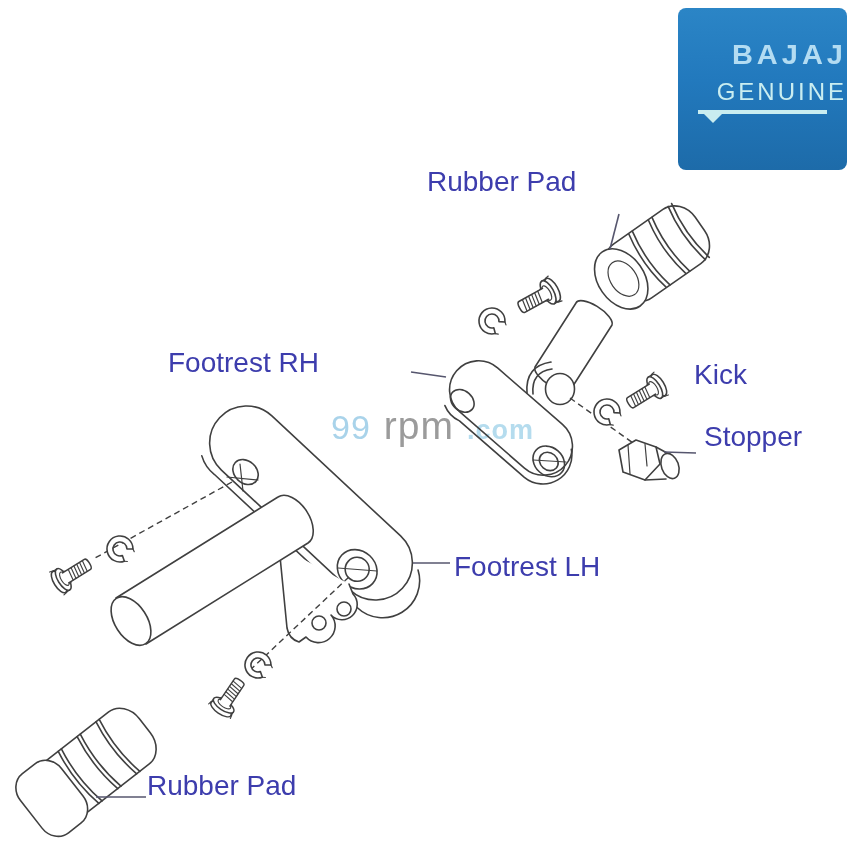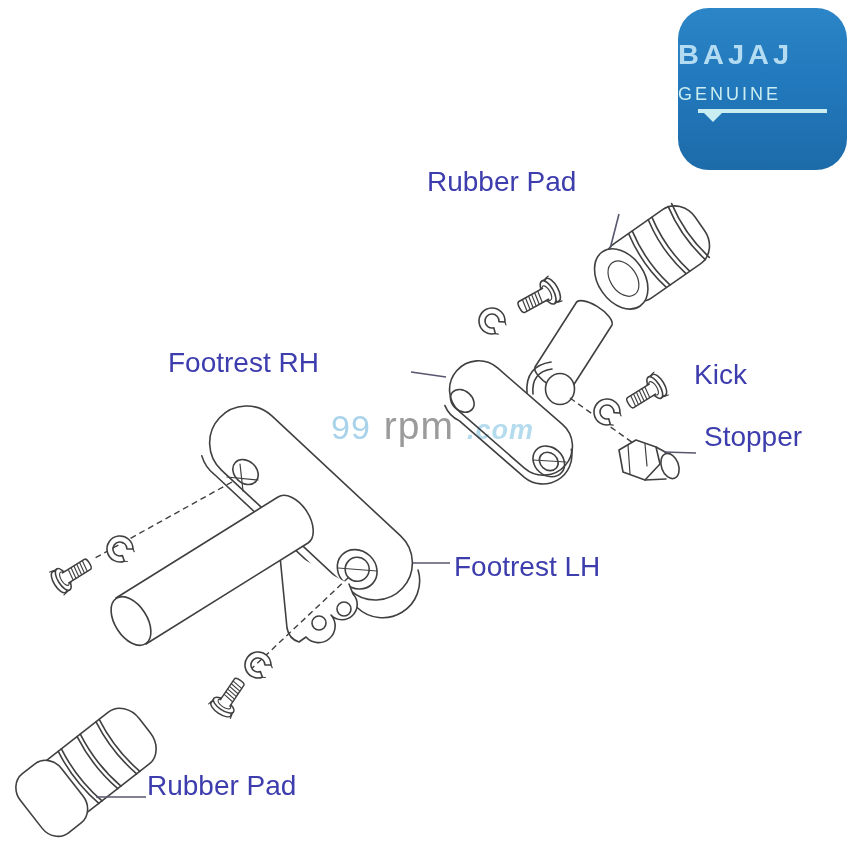--- a/index.html
+++ b/index.html
@@ -4,44 +4,44 @@
 <style>
   html,body{margin:0;padding:0;}
   body{
     width:856px;height:856px;position:relative;overflow:hidden;
     background:#ffffff;font-family:"Liberation Sans",sans-serif;
   }
   
   #watermark{position:absolute;left:331px;top:404px;z-index:1;display:flex;align-items:baseline;gap:13px;}
   #watermark .wm-num{color:var(--wm-num);font-size:34px;letter-spacing:1px;}
   #watermark .wm-mid{color:var(--wm-mid);font-size:39px;font-weight:normal;letter-spacing:1px;}
-  #watermark .wm-suf{color:var(--wm-suf);font-size:27px;font-weight:bold;letter-spacing:1px;font-style:italic;}
+  #watermark .wm-suf{color:var(--wm-suf);font-size:27px;font-weight:bold;letter-spacing:1px;}
   #drawing{position:absolute;left:0;top:0;z-index:2;}
   .ln  {fill:none;stroke:var(--line);stroke-width:1.6;stroke-linecap:round;stroke-linejoin:round;}
   .lnt {fill:none;stroke:var(--line);stroke-width:1.2;stroke-linecap:round;stroke-linejoin:round;}
   .wfill{fill:#ffffff;stroke:var(--line);stroke-width:1.6;stroke-linecap:round;stroke-linejoin:round;}
   .dash{fill:none;stroke:var(--line);stroke-width:1.4;stroke-dasharray:6 4;}
   .ldr {fill:none;stroke:#56566e;stroke-width:1.6;}
   
   .part-label{position:absolute;z-index:3;color:var(--label);font-size:28px;line-height:1.0;white-space:nowrap;}
   #lbl-rubber-top{left:427px;top:168px;}
   #lbl-footrest-rh{left:168px;top:349px;}
   #lbl-kick{left:694px;top:361px;}
   #lbl-stopper{left:692px;top:423px;margin-left:12px;}
   #lbl-footrest-lh{left:454px;top:553px;}
   #lbl-rubber-bottom{left:147px;top:772px;}
   
   #logo{
     position:absolute;left:678px;top:8px;width:169px;height:162px;z-index:3;
     background:linear-gradient(180deg,#2b85c6 0%,var(--logo-bg) 45%,#1d6ba9 100%);
-    border-radius:31px;text-align:left;
+    border-radius:8px;text-align:right;
   }
   #logo .brand{margin-top:30px;color:var(--logo-brand);font-size:29px;font-weight:bold;
     letter-spacing:4px;transform:scaleY(0.95);}
-  #logo .genuine{margin-top:13px;color:var(--logo-genuine);font-size:18px;letter-spacing:3px;}
+  #logo .genuine{margin-top:7px;color:var(--logo-genuine);font-size:24px;letter-spacing:3px;}
   #logo .parts{margin-top:-2px;color:var(--logo-parts);font-size:36px;font-weight:bold;letter-spacing:1px;line-height:0.95;}
   #logo .rule{position:relative;width:129px;height:3.5px;background:var(--logo-genuine);margin:4px auto 0;}
   #logo .rule .tri{position:absolute;left:4px;top:2px;width:0;height:0;
     border-left:11px solid transparent;border-right:11px solid transparent;
     border-top:11px solid var(--logo-genuine);}
 </style>
 </head>
 <body>
 
 <div id="watermark">

